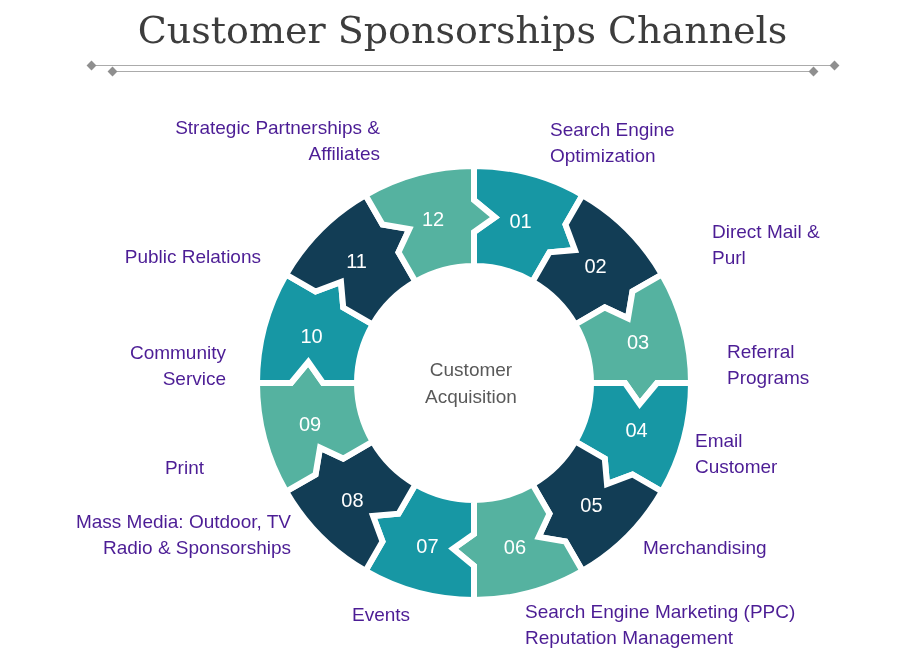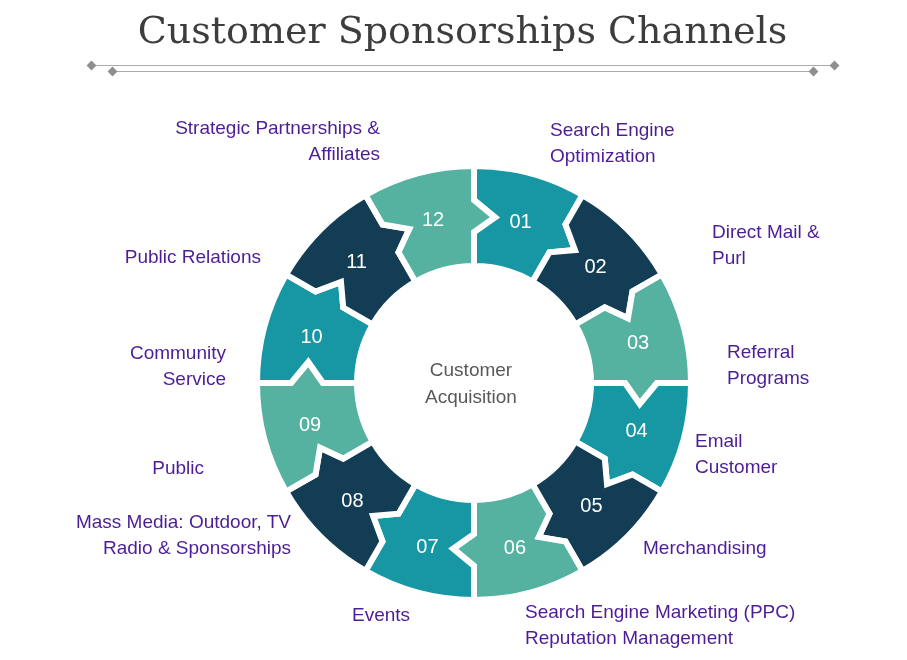--- a/index.html
+++ b/index.html
@@ -95,18 +95,18 @@
 <div class="seg-label pos-03">Referral
 Programs</div>
 <div class="seg-label pos-04">Email
 Customer</div>
 <div class="seg-label pos-05">Merchandising</div>
 <div class="seg-label pos-06">Search Engine Marketing (PPC)
 Reputation Management</div>
 <div class="seg-label pos-07">Events</div>
 <div class="seg-label pos-08 align-r">Mass Media: Outdoor, TV
 Radio &amp; Sponsorships</div>
-<div class="seg-label pos-09 align-r">Public</div>
+<div class="seg-label pos-09 align-r">Print</div>
 <div class="seg-label pos-10 align-r">Community
 Service</div>
 <div class="seg-label pos-11 align-r">Public Relations</div>
 <div class="seg-label pos-12 align-r">Strategic Partnerships &amp;
 Affiliates</div>
 
 </body></html>

